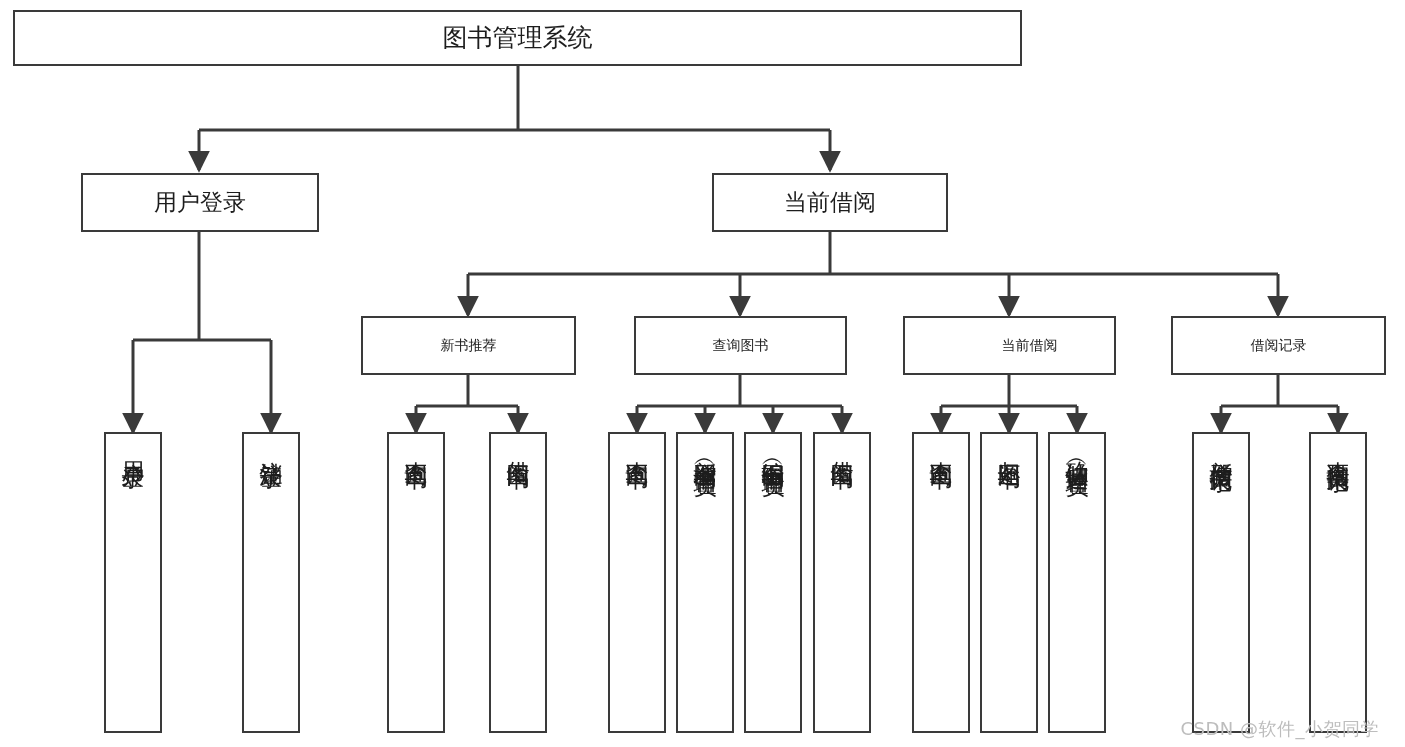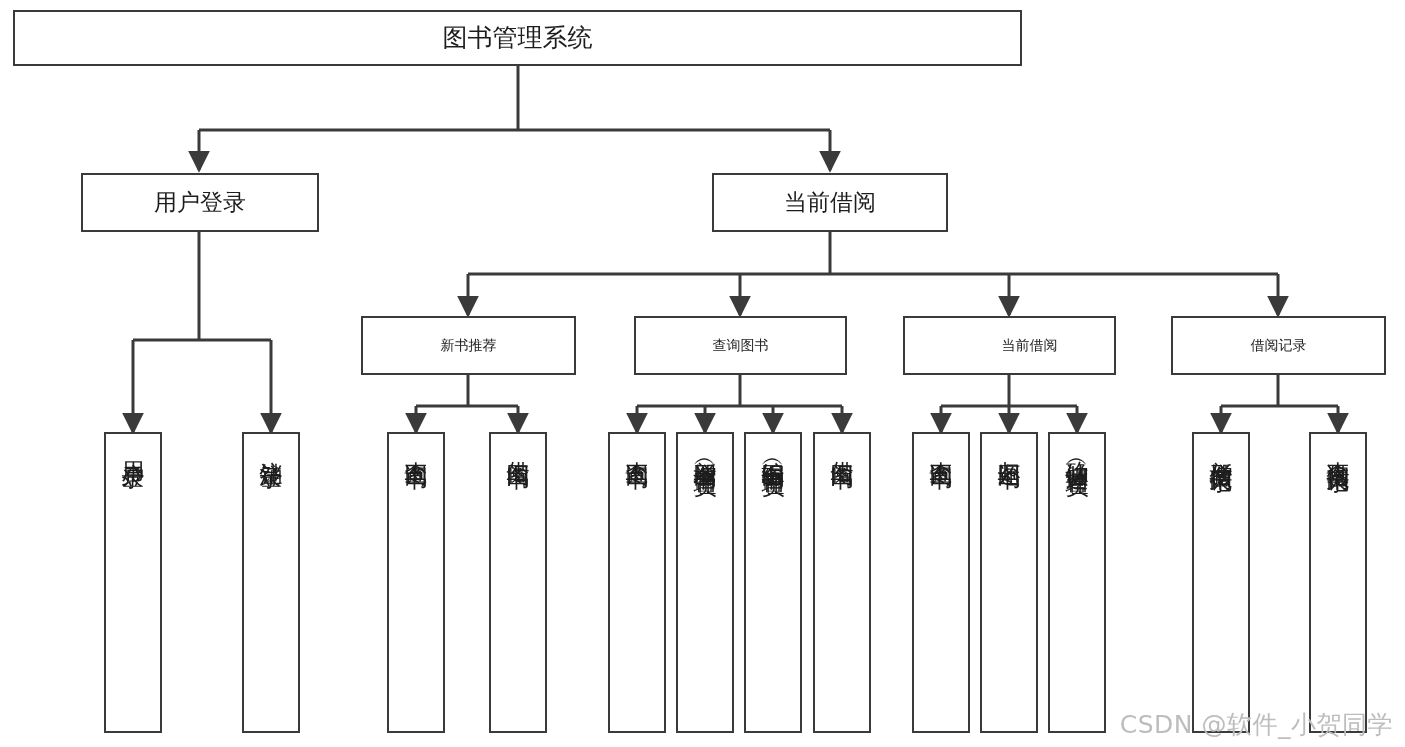--- a/index.html
+++ b/index.html
@@ -52,23 +52,23 @@
   .node.leaf .label {
     writing-mode: vertical-rl;
     text-orientation: upright;
     font-size: 23px;
     letter-spacing: 2px;
     line-height: 1;
     white-space: nowrap;
   }
   #watermark {
     position: absolute;
-    right: 12px;
+    right: 26px;
     bottom: 6px;
-    font-size: 25px;
+    font-size: 18px;
     color: #bdbdbd;
     letter-spacing: 0.5px;
     white-space: nowrap;
   }
 </style>
 </head>
 <body>
 
 <div id="canvas">
 

